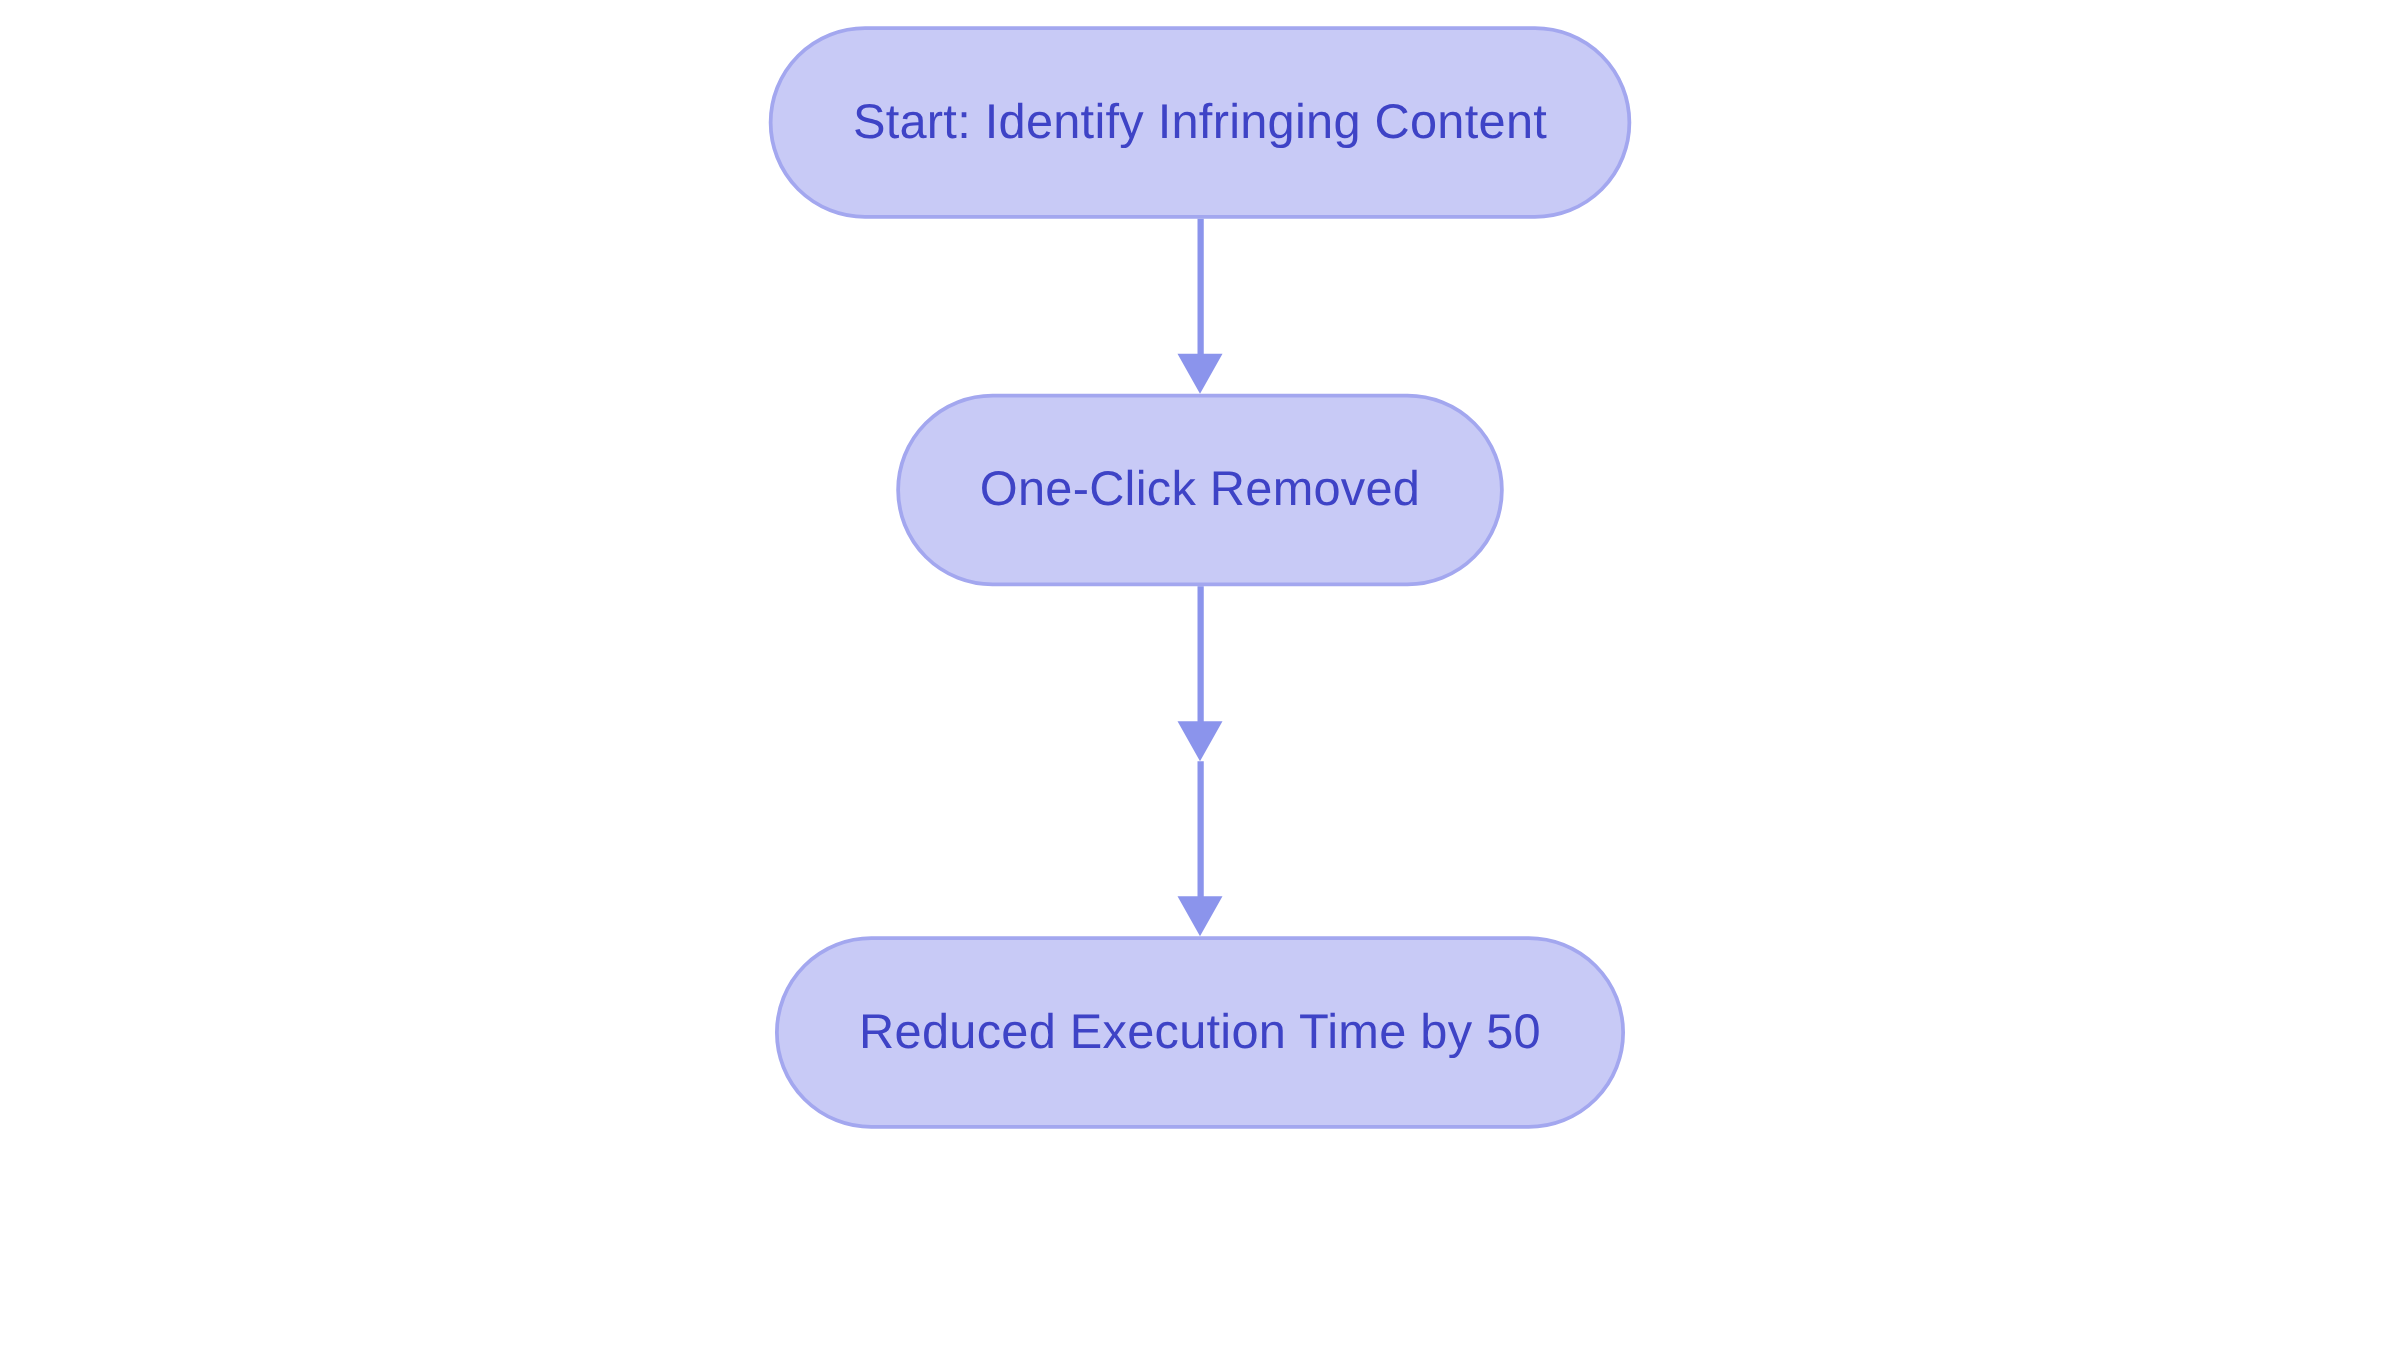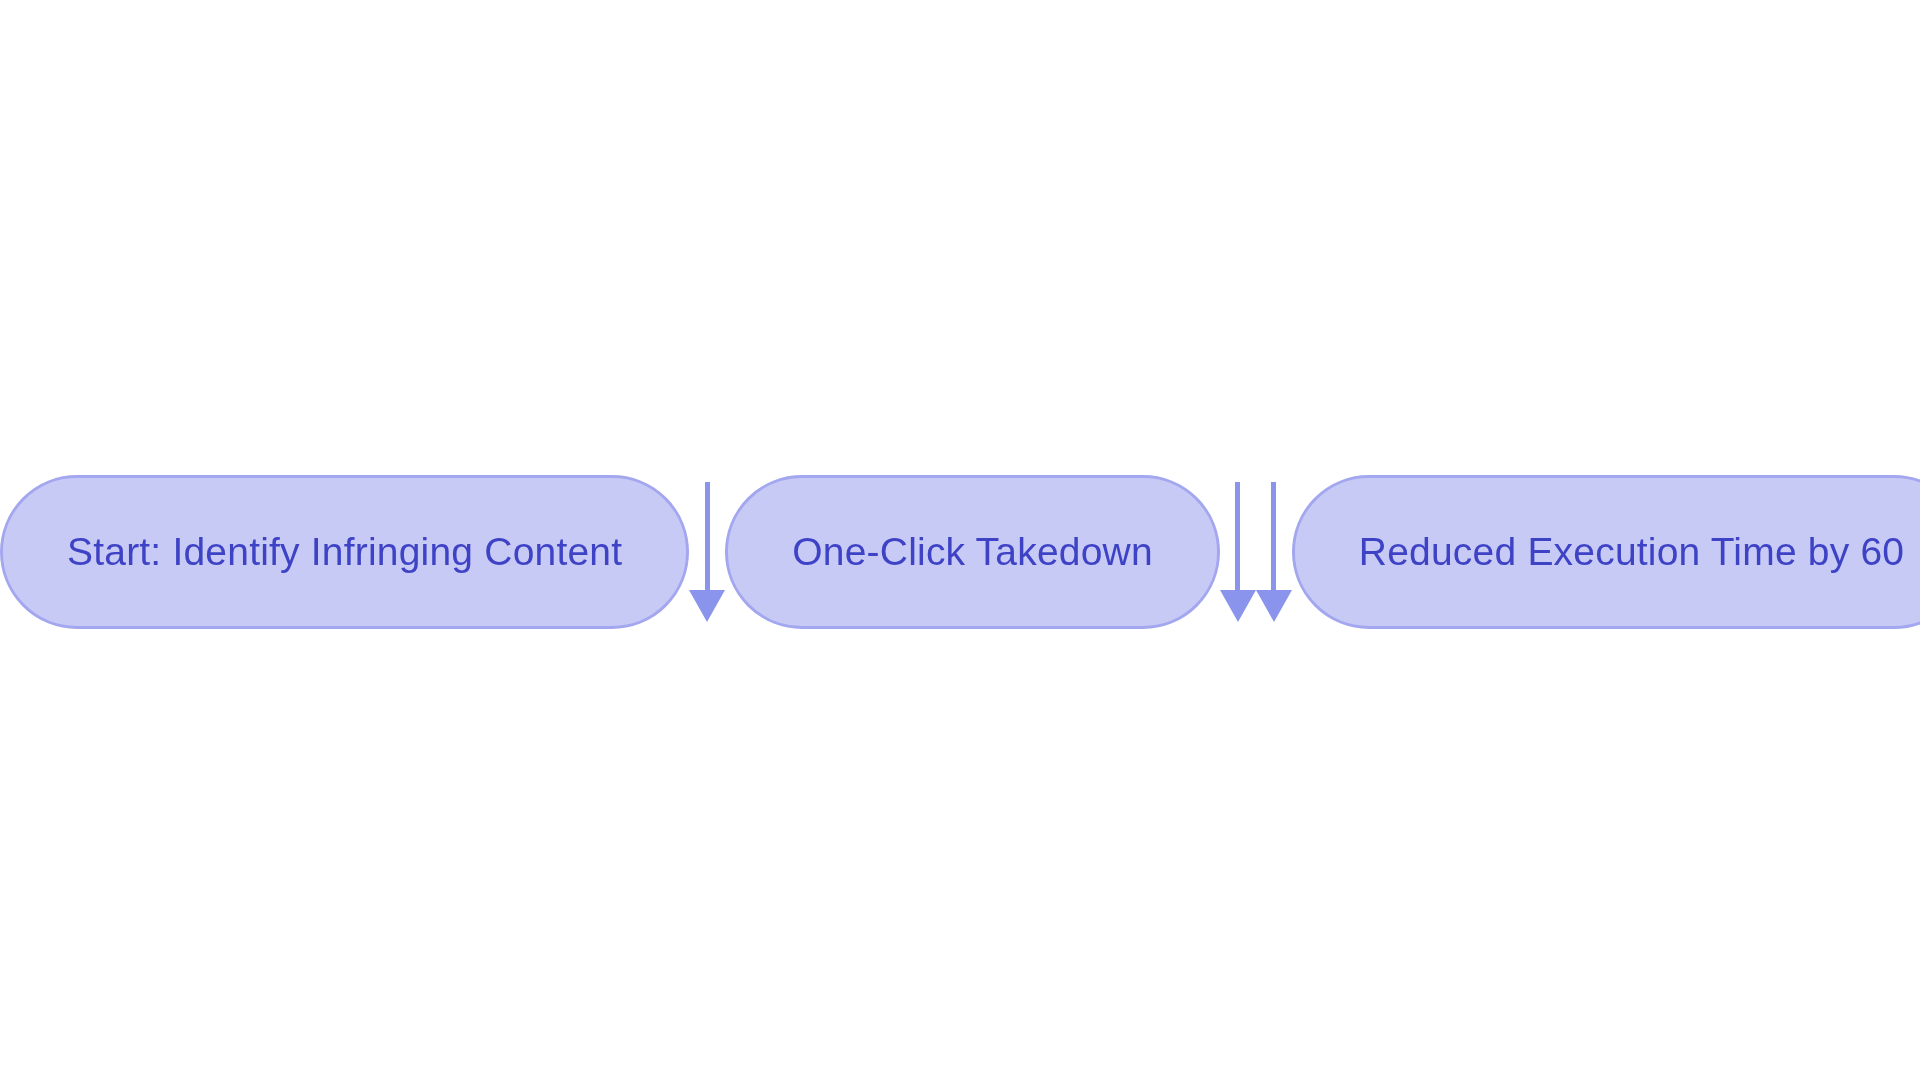--- a/index.html
+++ b/index.html
@@ -14,20 +14,21 @@
     margin: 0;
     padding: 0;
     background: var(--background);
   }
   .canvas {
     position: relative;
     width: 1920px;
     height: 1083px;
     background: var(--background);
     display: flex;
+    flex-direction: column;
     align-items: center;
     padding-top: 21px;
     font-family: "Liberation Sans", sans-serif;
     overflow: hidden;
   }
   .node {
     height: 154px;
     min-width: 440px;
     padding: 0 64px;
     border-radius: 77px;
@@ -71,31 +72,31 @@
   <div class="node">
     <span>Start: Identify Infringing Content</span>
   </div>
 
   <div class="arrow">
     <div class="shaft"></div>
     <div class="head"></div>
   </div>
 
   <div class="node">
-    <span>One-Click Takedown</span>
+    <span>One-Click Removed</span>
   </div>
 
   <div class="arrow">
     <div class="shaft"></div>
     <div class="head"></div>
   </div>
 
 
   <div class="arrow">
     <div class="shaft"></div>
     <div class="head"></div>
   </div>
 
   <div class="node">
-    <span>Reduced Execution Time by 60</span>
+    <span>Reduced Execution Time by 50</span>
   </div>
 
 </div>
 
 </body></html>

